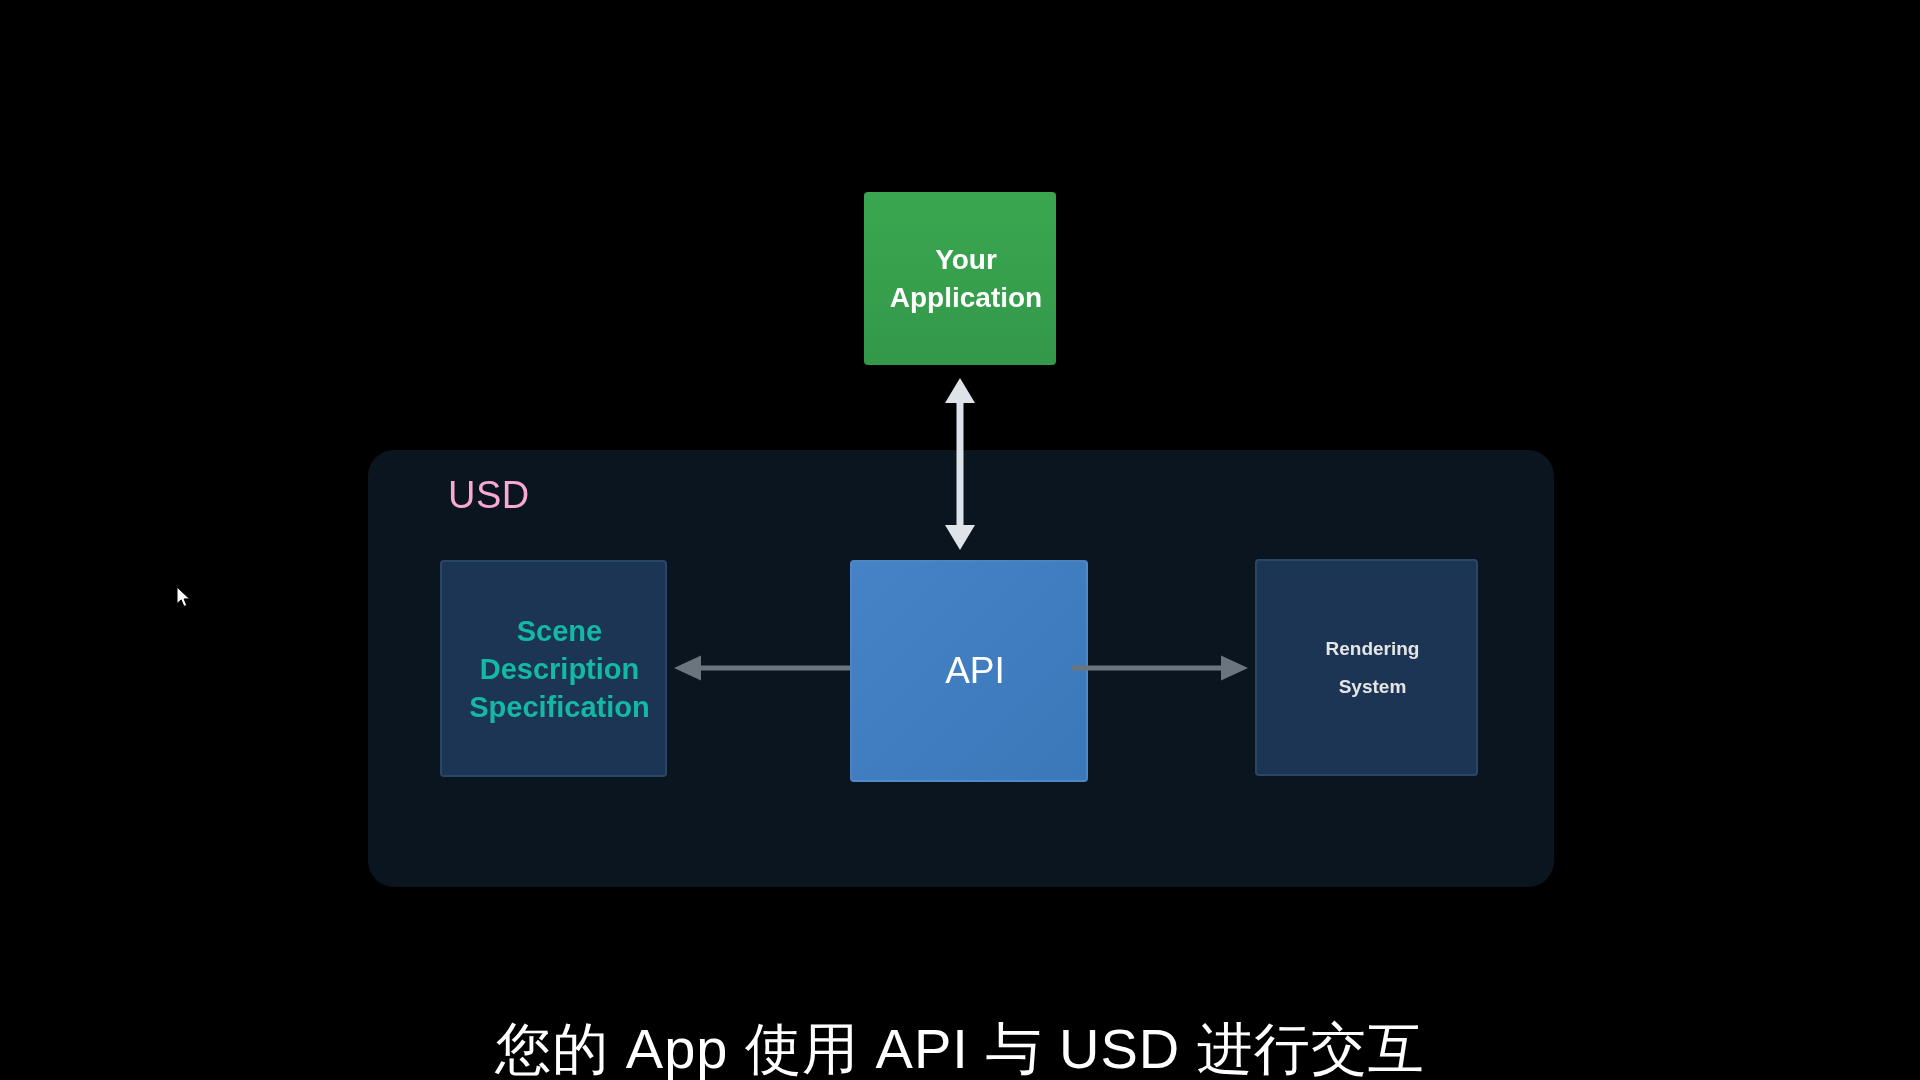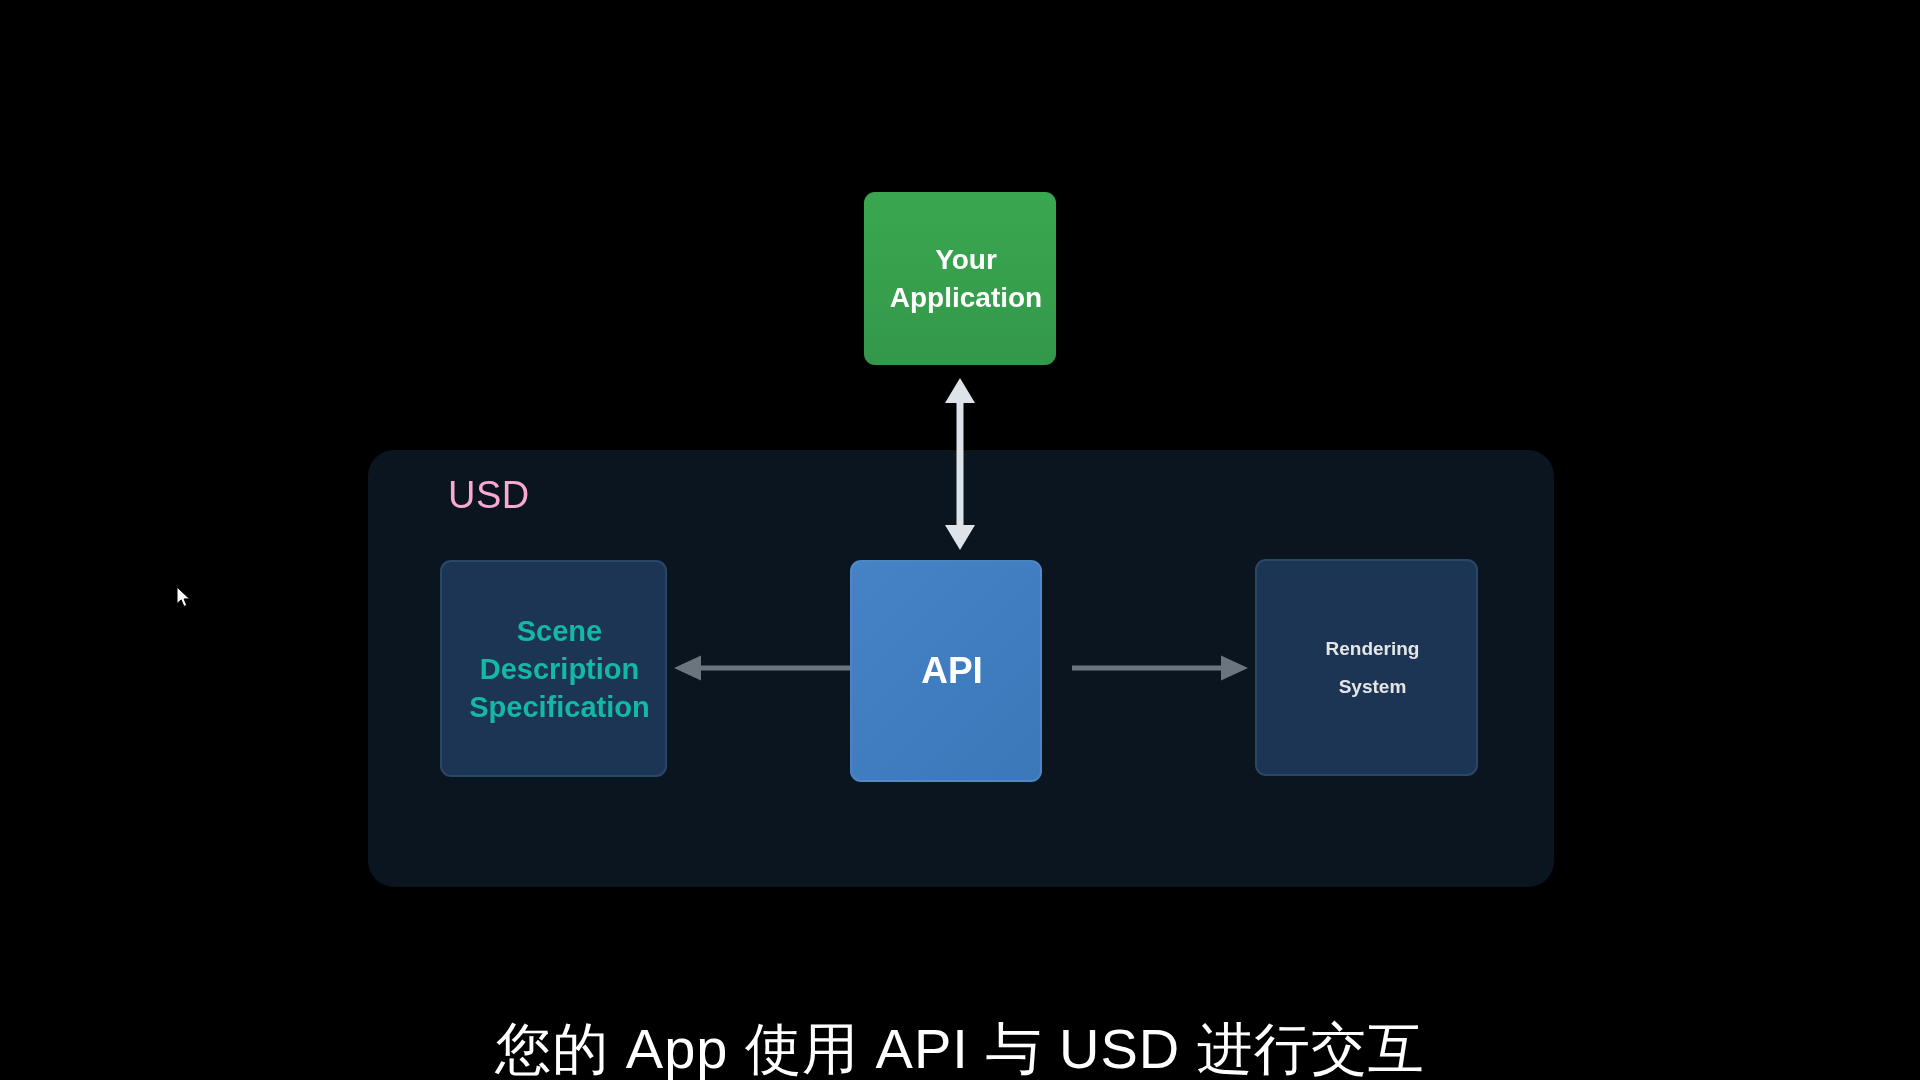--- a/index.html
+++ b/index.html
@@ -39,21 +39,21 @@
     color: #f9a8d4;
     letter-spacing: 0.5px;
   }
   .node {
     position: absolute;
     display: flex;
     align-items: center;
     justify-content: center;
     text-align: center;
     white-space: pre-line;
-    border-radius: 11px;
+    border-radius: 4px;
     padding-left: 12px;
   }
   .node-application {
     left: 864px;
     top: 192px;
     width: 192px;
     height: 173px;
     background: linear-gradient(180deg, #3aa750 0%, #339849 100%);
     color: #ffffff;
     font-size: 28px;
@@ -68,27 +68,27 @@
     background: #1c3554;
     border: 2px solid rgba(96, 137, 182, 0.22);
     color: #14b8a6;
     font-size: 29px;
     font-weight: 600;
     line-height: 38px;
   }
   .node-api {
     left: 850px;
     top: 560px;
-    width: 192px;
+    width: 238px;
     height: 222px;
     background: linear-gradient(135deg, #4583c6 0%, #3a78ba 100%);
     border: 2px solid rgba(120, 165, 210, 0.25);
     color: #ffffff;
     font-size: 37px;
-    font-weight: 700;
+    font-weight: 400;
     text-align: right;
   }
   .node-rendering {
     left: 1255px;
     top: 559px;
     width: 223px;
     height: 217px;
     background: #1c3554;
     border: 2px solid rgba(96, 137, 182, 0.22);
     color: #e5e5e5;

